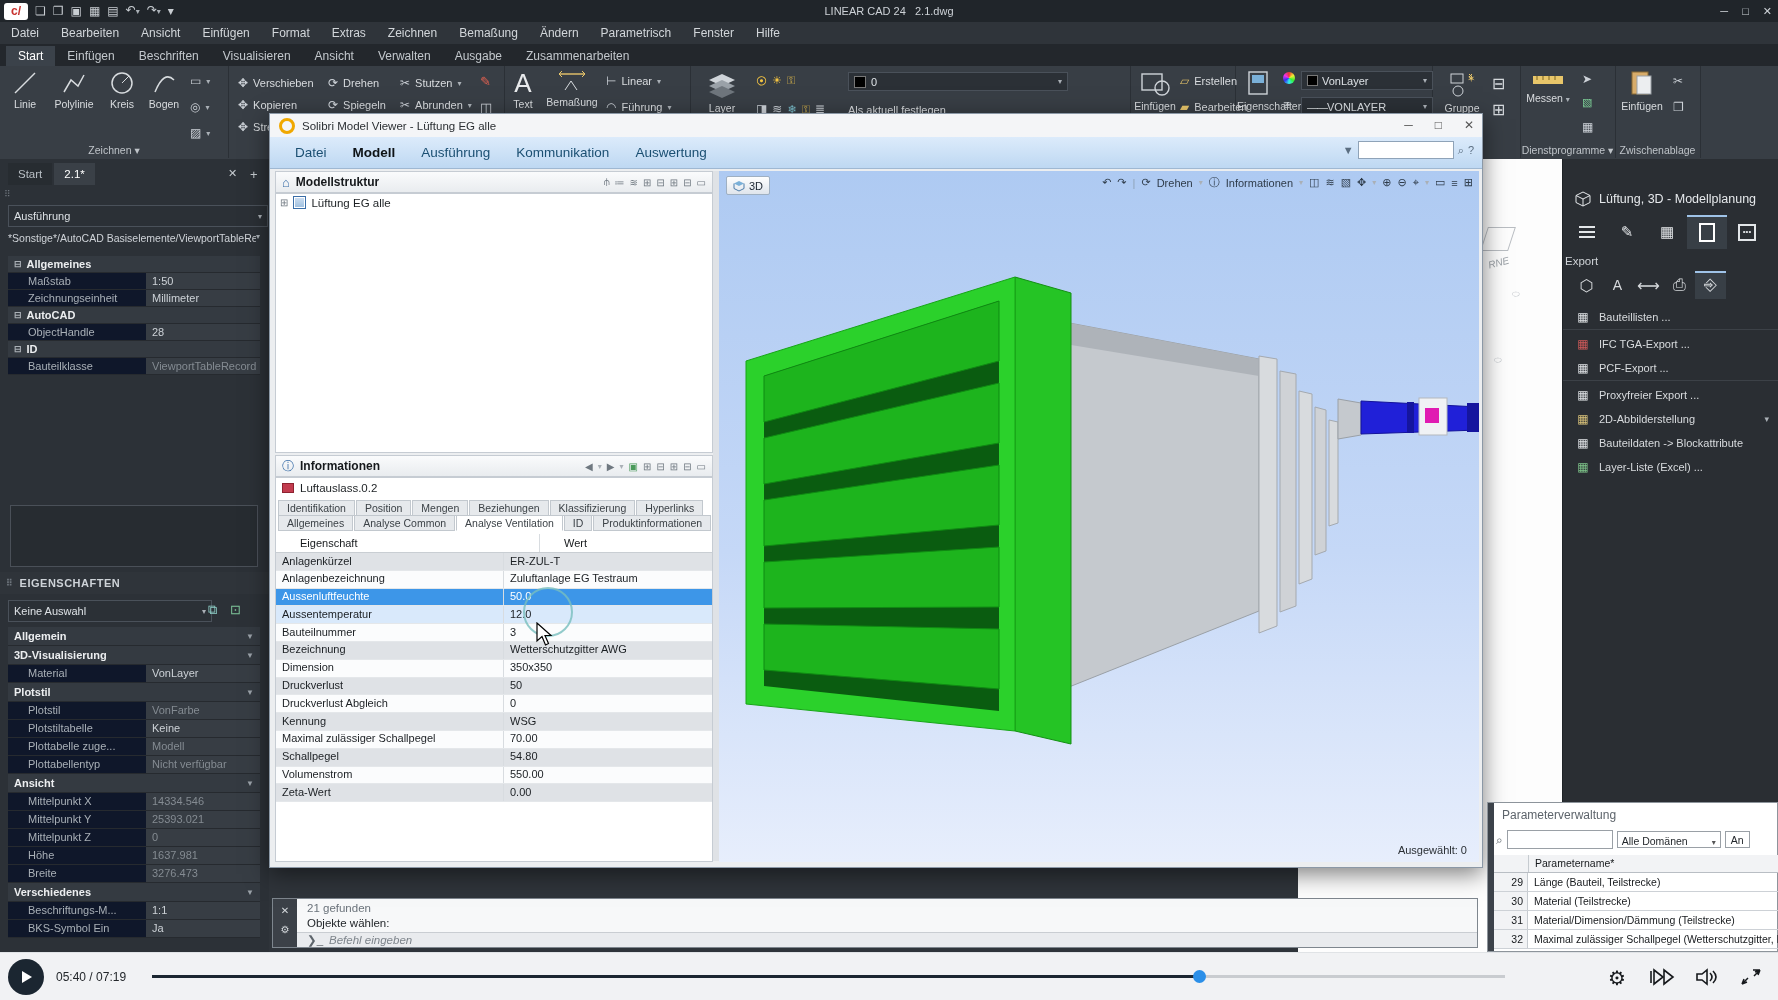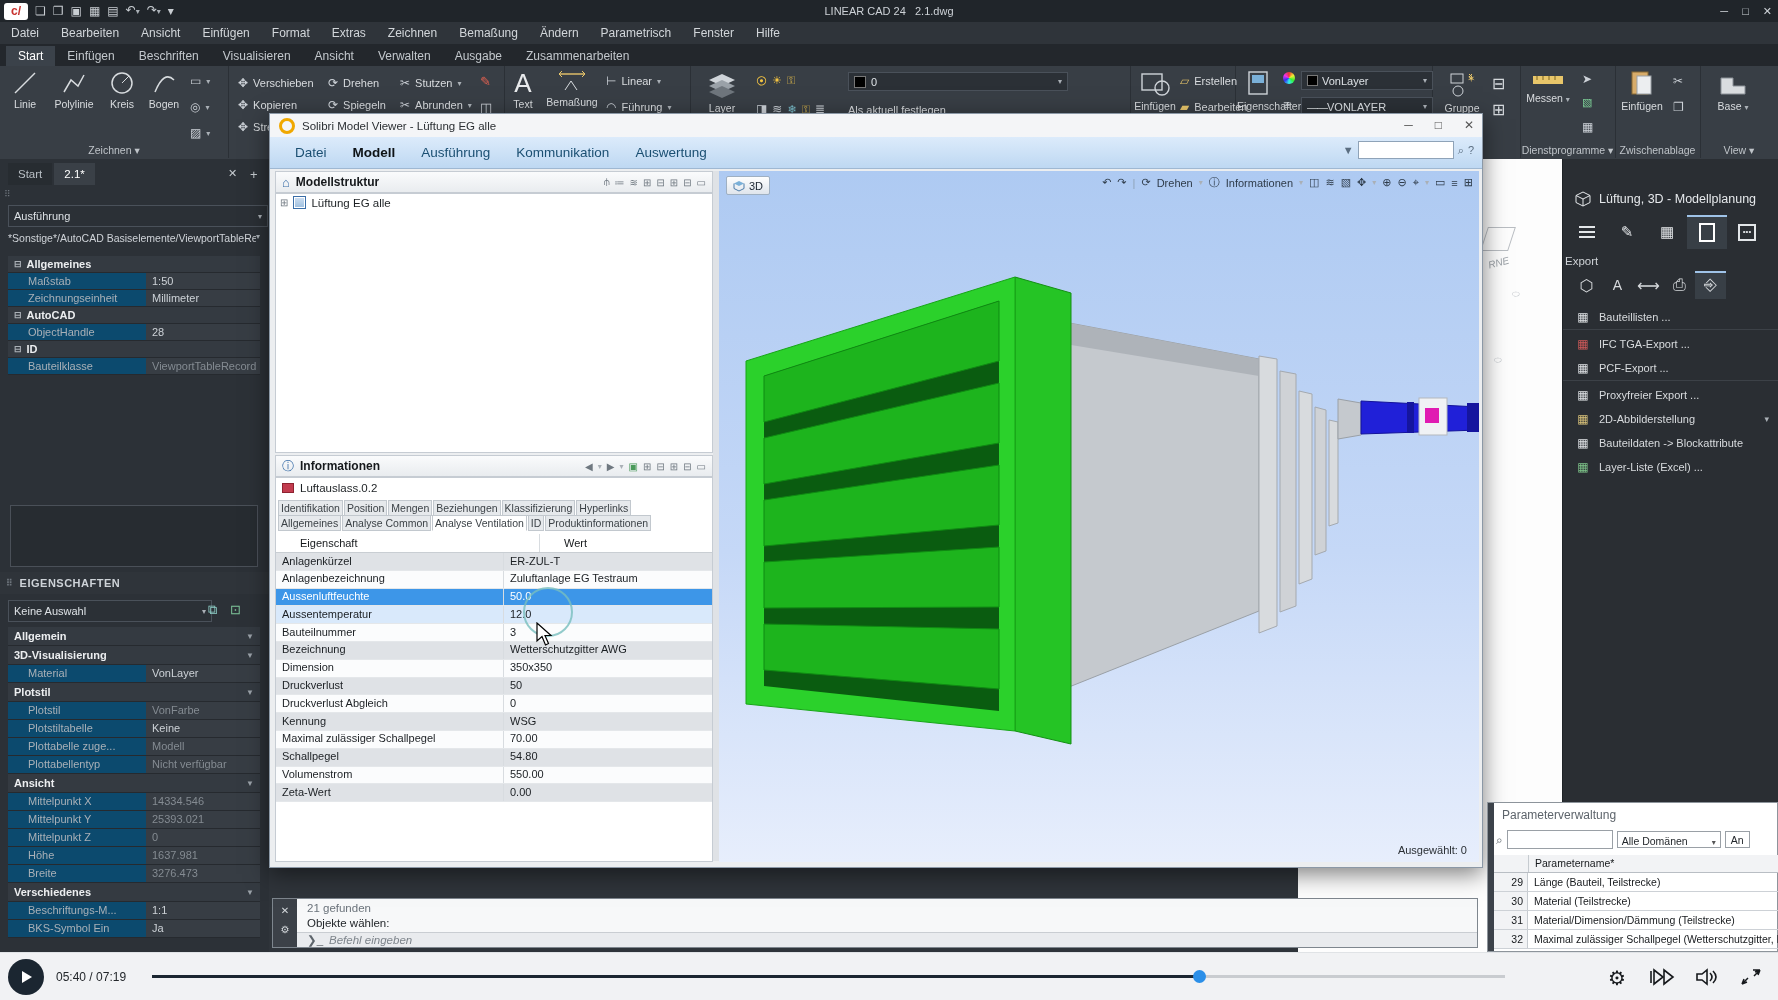--- a/index.html
+++ b/index.html
@@ -32,21 +32,21 @@
   .combo .dd{margin-left:auto}
   
   #leftpal{left:0;top:159px;width:269px;height:793px;background:#2c3137;border-right:1px solid #22262b}
   .doctab{position:absolute;top:4px;height:22px;font-size:11.5px;display:flex;align-items:center;padding:0 10px;color:#b9bfc5;background:#272c31}
   .doctab.active{background:#3a4047;color:#fff}
   .pgrip{color:#6e757d;font-size:9px;letter-spacing:1px}
   .pathrow{position:absolute;left:8px;top:73px;width:252px;font-size:10.5px;color:#cfd3d8;white-space:nowrap;overflow:hidden;display:flex}
   .grid{position:absolute;font-size:11px}
   .sec-h{height:16px;background:#343a41;color:#eceef0;font-weight:bold;display:flex;align-items:center;gap:5px;padding-left:6px;border-bottom:1px solid #262a2f}
   .sec-h .secarrow{margin-left:auto;margin-right:6px;color:#9aa1a8;font-size:8px}
-  .prow{height:16px;display:flex;border-bottom:1px solid #262a2f;background:#0c4a6e}
+  .prow{height:16px;display:flex;border-bottom:1px solid #262a2f;background:#0f172a}
   .plabel{flex:0 0 118px;padding-left:20px;color:#a9b0b7;overflow:hidden;white-space:nowrap;line-height:16px}
   .pval{flex:1;background:#373d44;padding-left:6px;color:#cdd2d7;line-height:16px;overflow:hidden;white-space:nowrap}
   .prow.muted .pval{color:#848b92}
   #grid2 .sec-h{height:18px}
   #grid2 .prow{height:17px}
   #grid2 .plabel{line-height:17px}
   #grid2 .pval{line-height:17px}
   .previewbox{position:absolute;left:10px;top:346px;width:246px;height:60px;background:#272c31;border:1px solid #4a5058}
   .palbar{position:absolute;left:0;top:413px;width:269px;height:22px;background:#2f343a;display:flex;align-items:center;gap:6px;padding-left:6px;font-size:11px;font-weight:bold;letter-spacing:.5px;color:#ced3d8;box-sizing:border-box}
   
@@ -93,21 +93,21 @@
   .so-panelhead{position:absolute;background:linear-gradient(#fafbfc,#e9ecef);border:1px solid #c6ccd3;display:flex;align-items:center;gap:6px;padding:0 6px;box-sizing:border-box}
   .so-panelhead b{font-size:12px;color:#16191c}
   .hicons{margin-left:auto;display:flex;gap:5px;color:#6f7880;font-size:10px;align-items:center}
   #ms-body{position:absolute;left:5px;top:79px;width:438px;height:260px;background:#fff;border:1px solid #c6ccd3;box-sizing:border-box}
   .treerow{display:flex;align-items:center;gap:5px;padding:2px 4px;font-size:11.5px;color:#1c2023}
   .bluegrid{width:11px;height:11px;border:1px solid #3a6ea8;background:linear-gradient(#cfe0f2,#9dbede);box-shadow:inset 0 0 0 1px #fff}
   #info-body{position:absolute;left:5px;top:347px;width:438px;height:400px;background:#fff;border:1px solid #c6ccd3;box-sizing:border-box}
   .objrow{display:flex;align-items:center;gap:6px;padding:4px 6px;font-size:11.5px;color:#1c2023}
   .redbit{width:10px;height:8px;background:#c23b4e;border:1px solid #8e2230}
   .tabs{display:flex;padding-left:2px}
-  .stab{font-size:10.5px;color:#3c4247;background:#e6e9ec;border:1px solid #c2c8ce;padding:1px 2px;margin-right:1px;white-space:nowrap}
+  .stab{font-size:10.5px;color:#3c4247;background:#e6e9ec;border:1px solid #c2c8ce;padding:1px 8px;margin-right:1px;white-space:nowrap}
   .stab.active{background:#fff;border-bottom-color:#fff;font-weight:normal}
   #info-cols{display:flex;font-size:11px;color:#16191c;border-bottom:1px solid #c9ced3;margin-top:3px}
   #info-cols span{padding:3px 24px}
   #info-cols .c1{flex:0 0 215px;border-right:1px solid #d8dce0}
   .irow{display:flex;font-size:11px;height:16.8px;border-bottom:1px solid #e4e7ea;background:#fbfcfd;color:#1b1f23}
   .irow .c1{flex:0 0 215px;padding:1.5px 6px;border-right:1px solid #d8dce0;overflow:hidden;white-space:nowrap}
   .irow .c2{flex:1;padding:1.5px 6px;overflow:hidden;white-space:nowrap}
   .irow.alt{background:#dfe2e6}
   .irow.selected{background:#3d96e8;color:#fff}
   .irow.hover{background:#d9e9fb}
@@ -428,29 +428,20 @@
           <rect x="3" y="4" width="16" height="22" fill="#d8ac6a" stroke="#8a6a34"></rect>
           <rect x="8" y="8" width="14" height="18" fill="#eceef0" stroke="#9aa0a6"></rect>
         </svg>
       <span>Einfügen</span>
     </div>
     <span class="abs micon" style="left:58px;top:8px">✂</span>
     <span class="abs micon" style="left:58px;top:34px">❐</span>
     <div class="glabel">Zwischenablage</div>
   </div>
 
-  <div class="rgroup" style="left:1700px;width:78px;border-right:none">
-    <div class="bigbtn" style="left:8px;top:2px;width:50px">
-      <svg width="32" height="30">
-          <path d="M4,26 V10 h12 v8 h12 v8 z" fill="#d9dcdf" stroke="#8a9097"></path>
-        </svg>
-      <span>Base</span> <span class="dd">▾</span>
-    </div>
-    <div class="glabel"><span>View</span> ▾</div>
-  </div>
 </div>
 
 <div class="abs" id="leftpal">
   <div style="position:absolute;left:8px;top:4px;display:flex">
 
   <div class="doctab" style="position:static;margin-right:2px">
         <span>Start</span>
       </div>
       <div class="doctab active" style="position:static;margin-right:2px">
         <span>2.1*</span>

